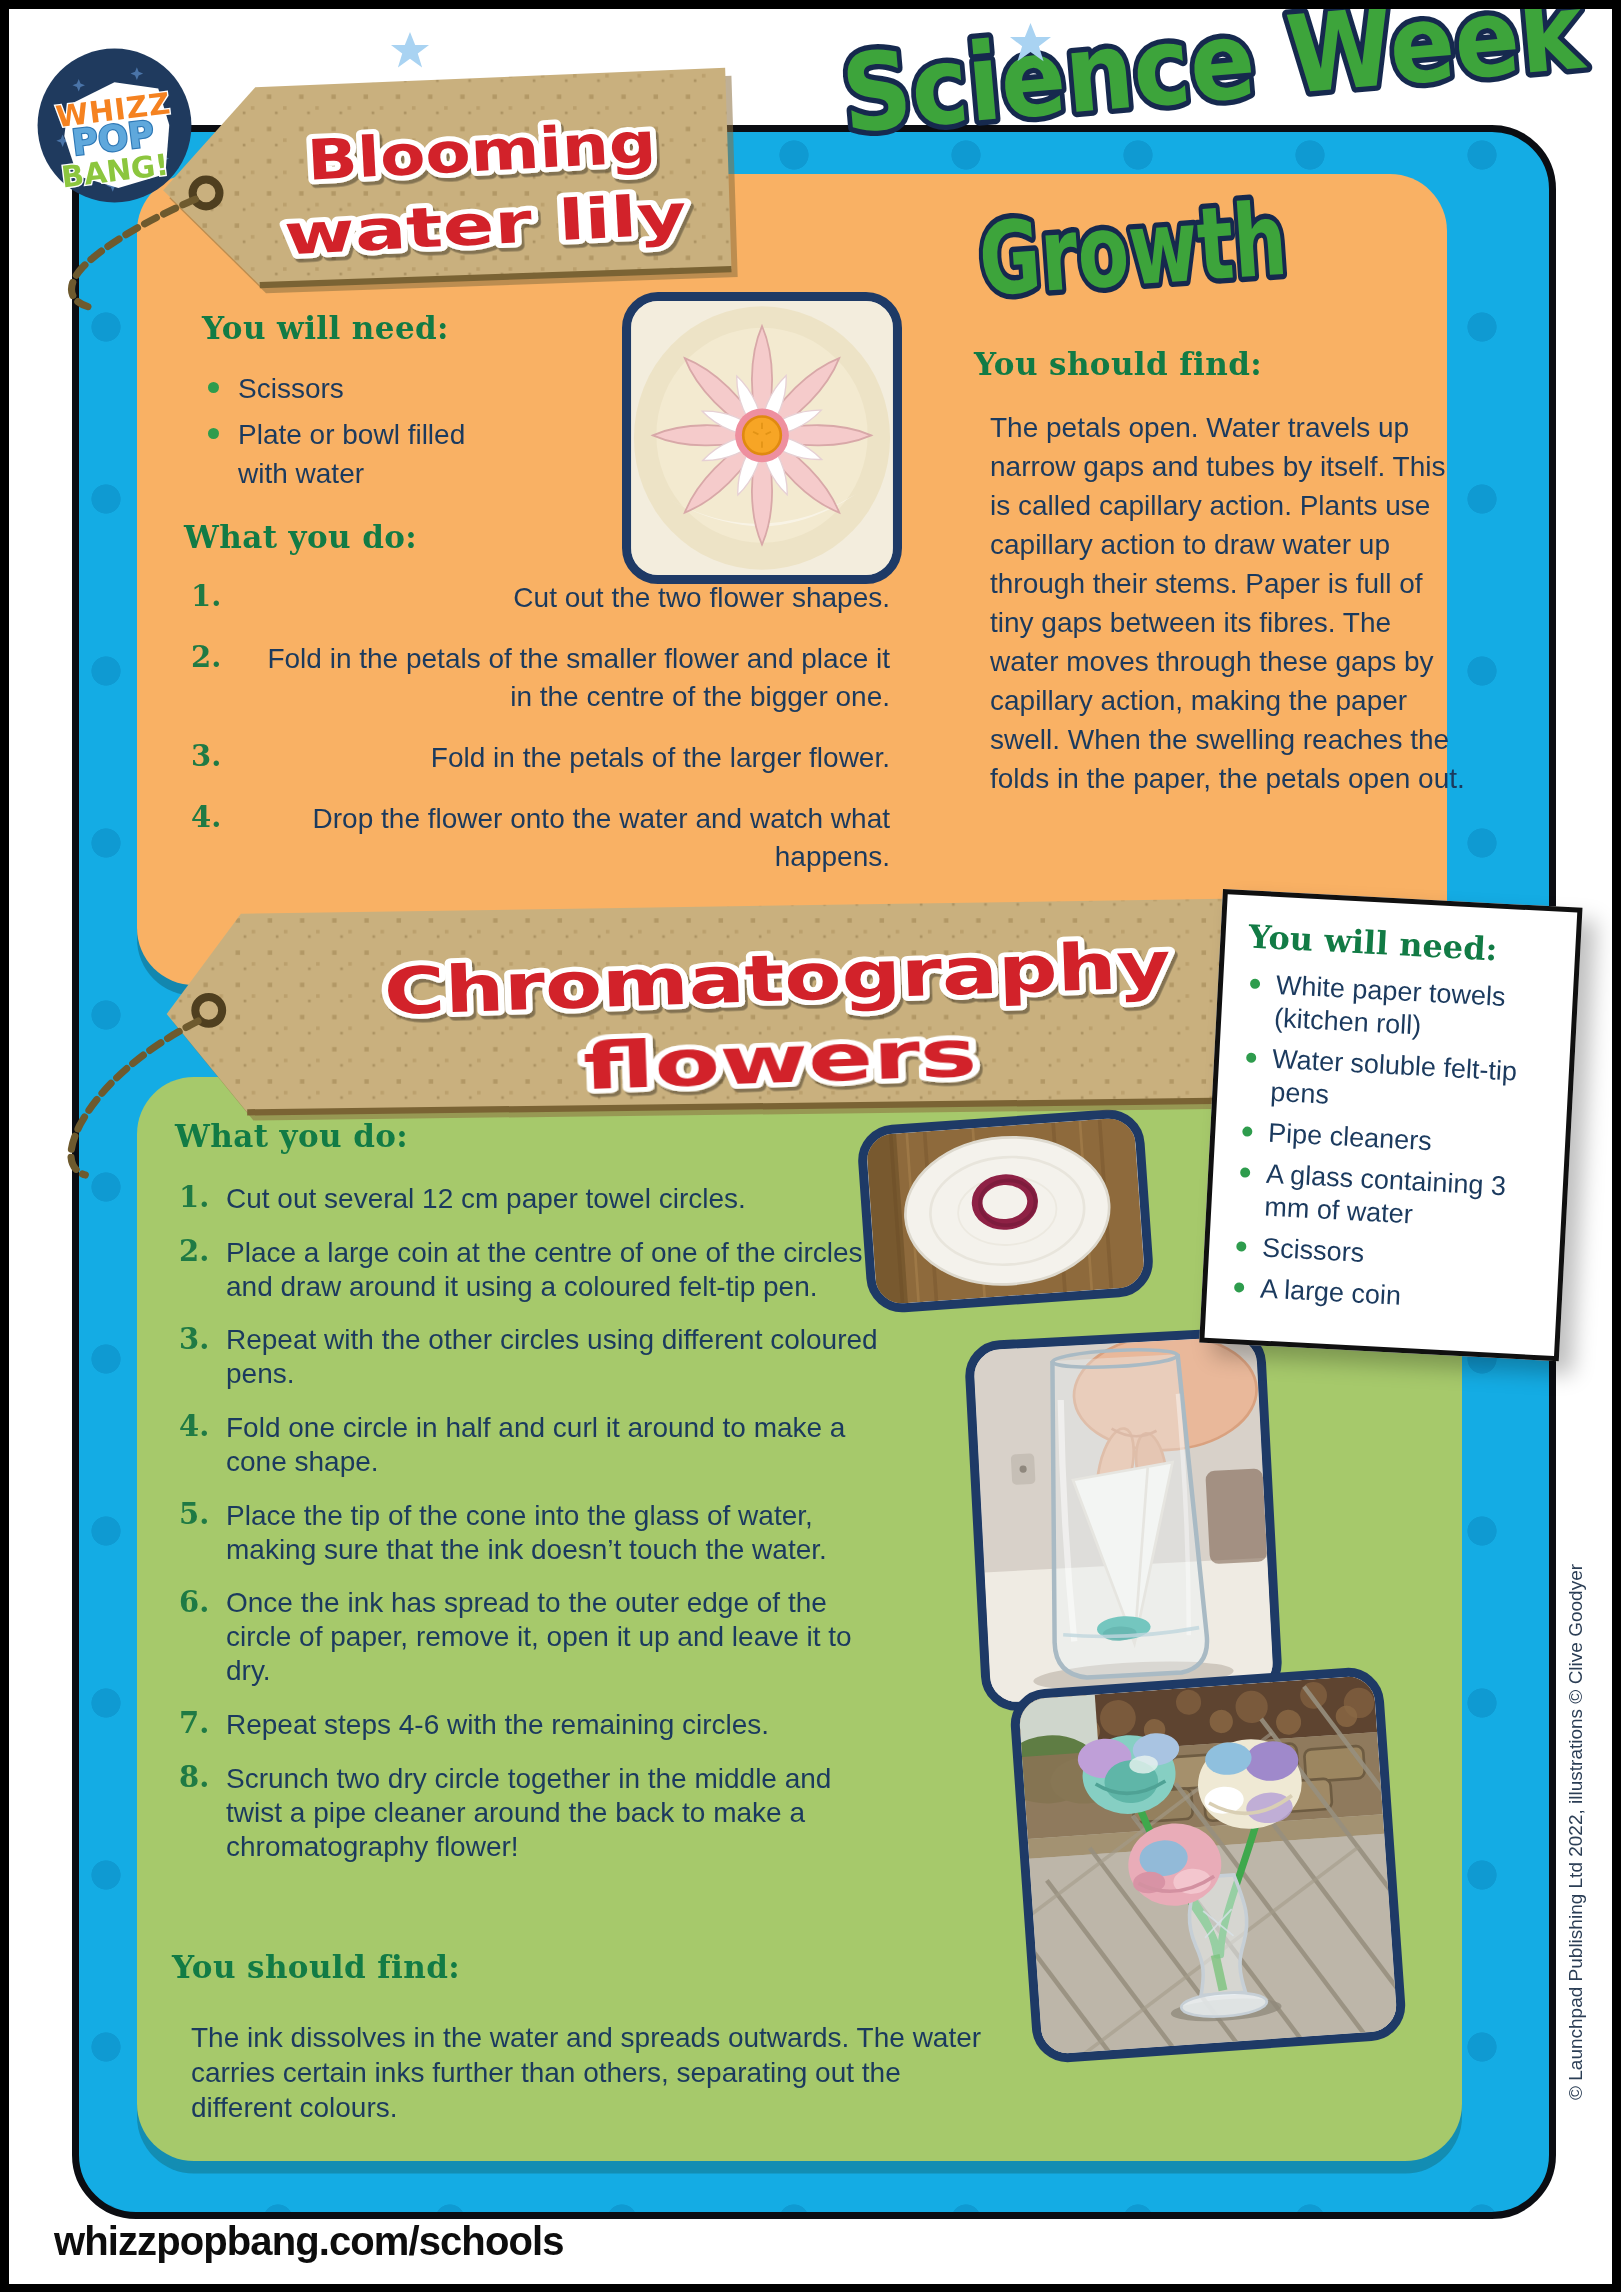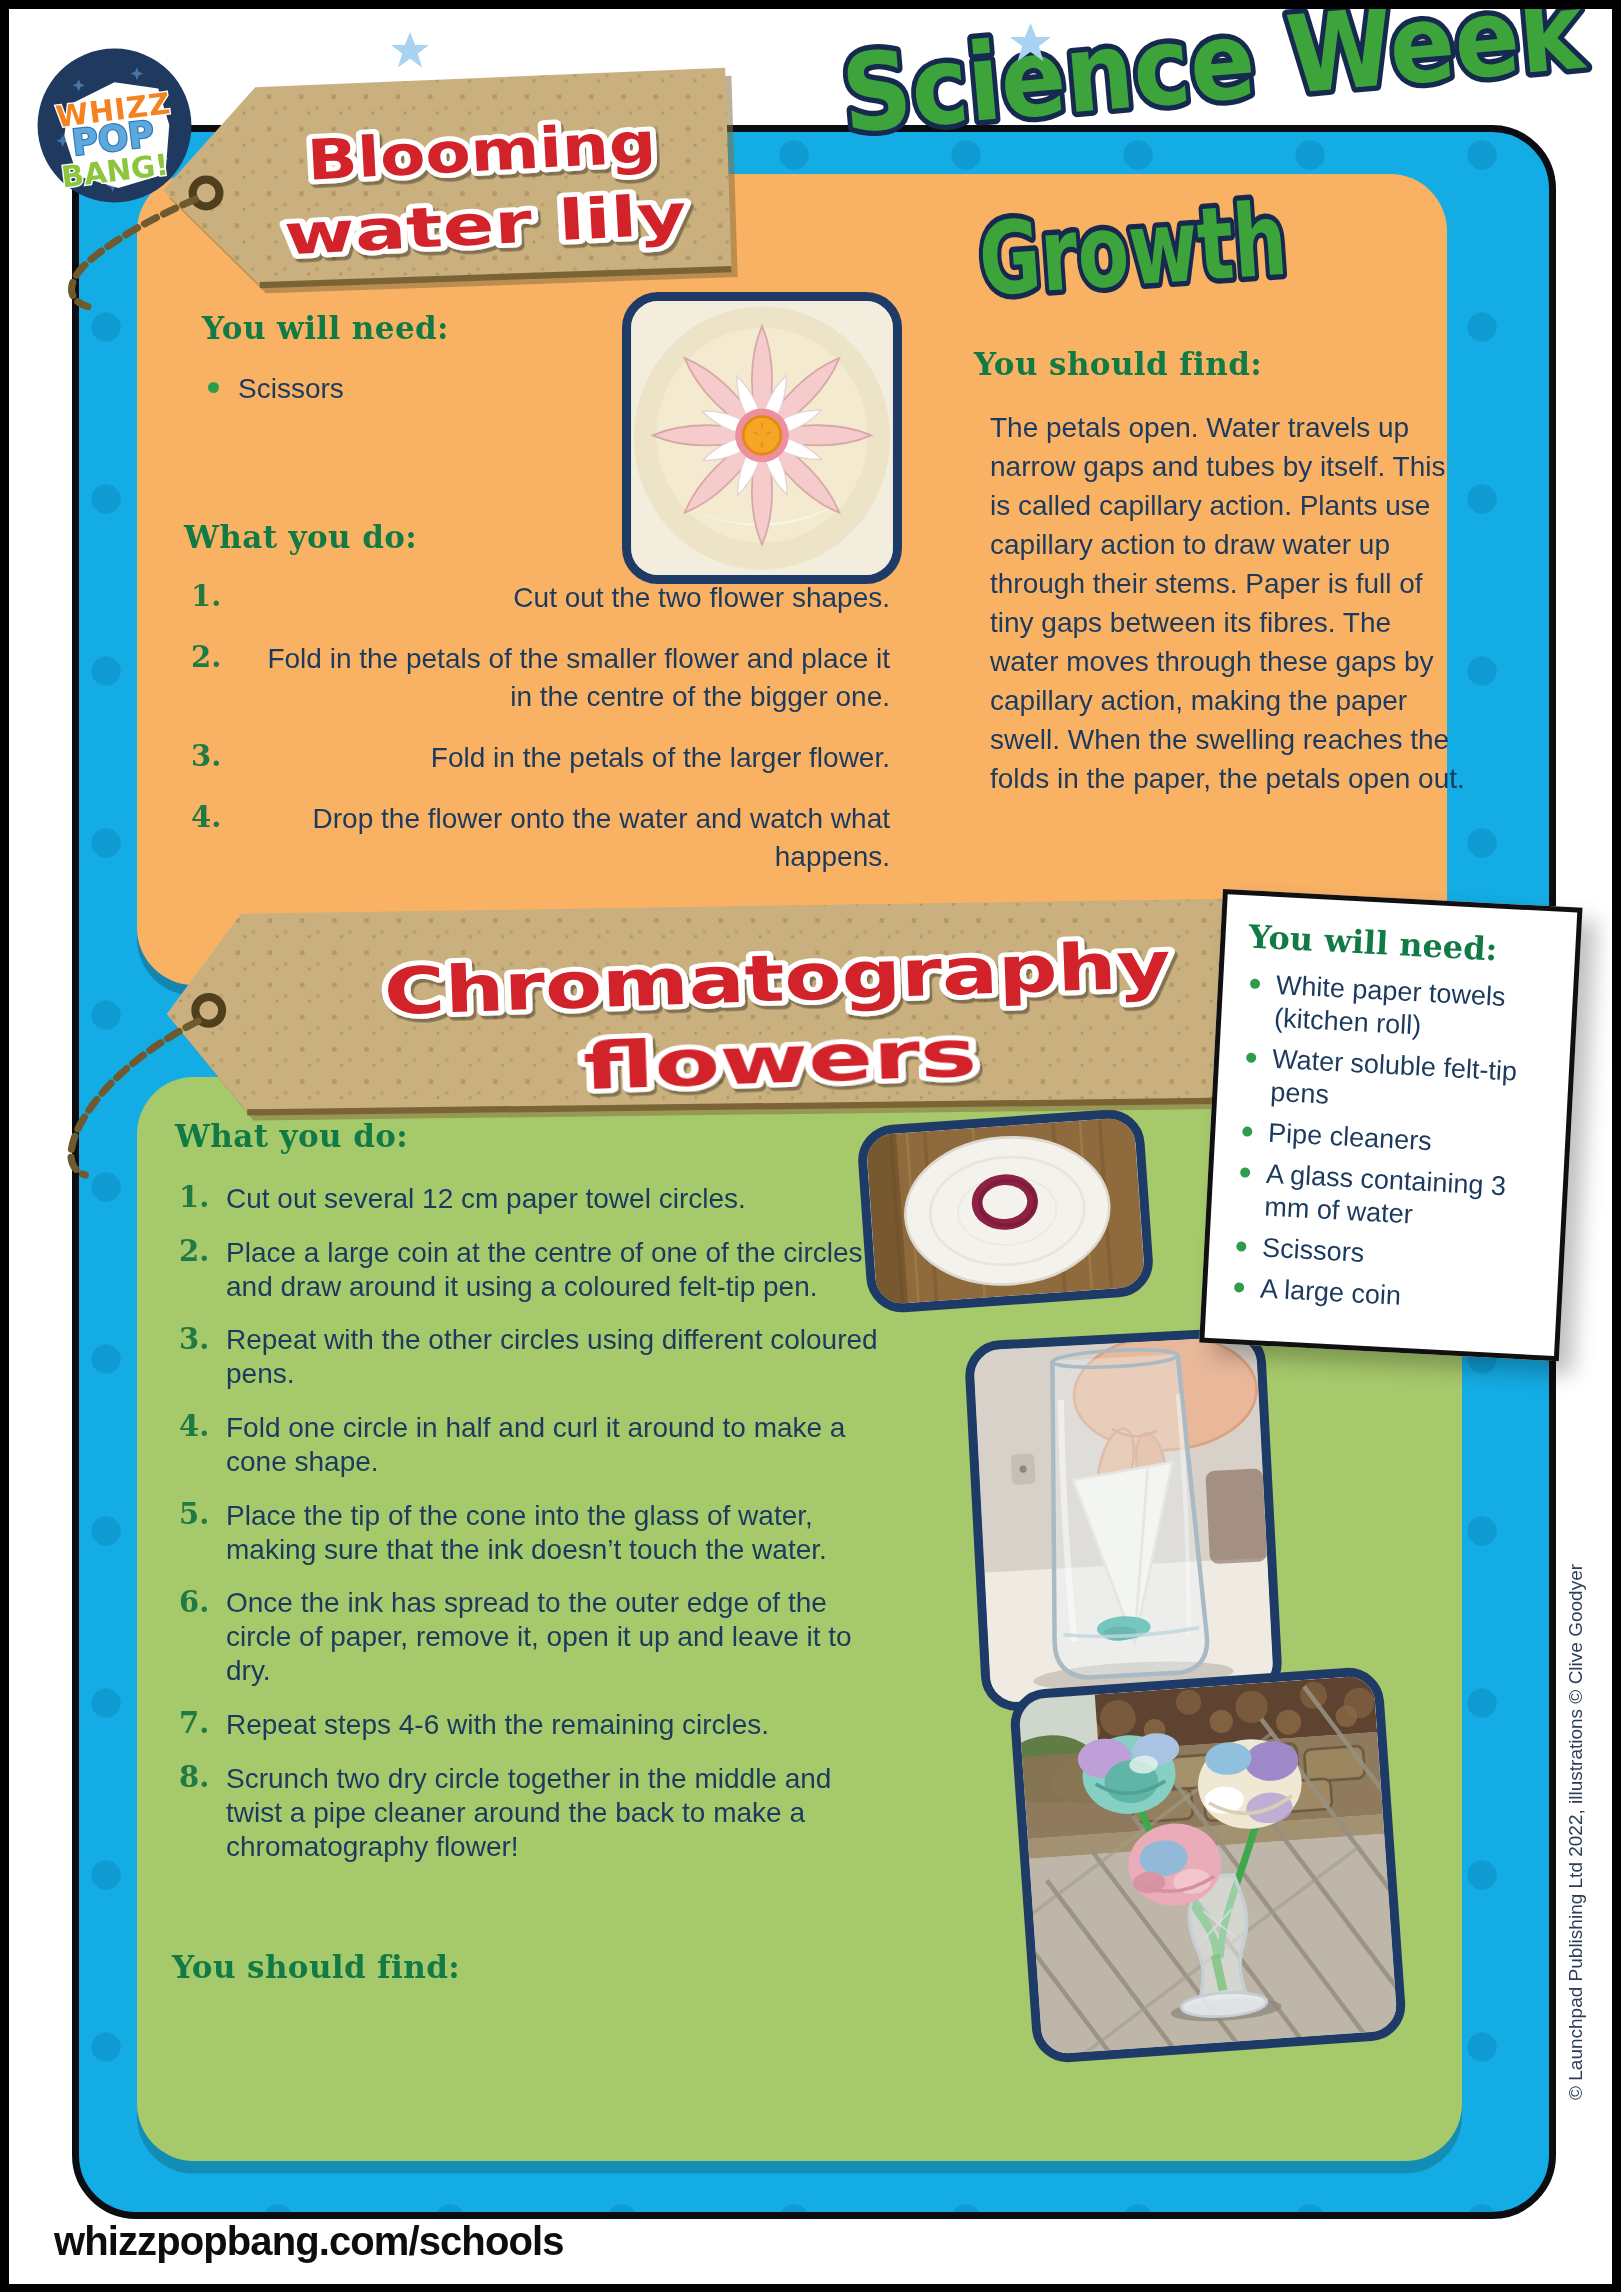--- a/index.html
+++ b/index.html
@@ -233,20 +233,21 @@
           <path d="M146 164 L146 157"></path>
       </g>
     </svg>
   </div>
 
   <div class="h-slab" id="a1-need-h">You will need:</div>
   <ul class="mats" id="a1-mats">
 
       <li><span>Scissors</span></li>
 
+      <li><span>Plate or bowl filled with water</span></li>
     </ul>
   <div class="h-slab" id="a1-do-h">What you do:</div>
   <ol class="steps" id="a1-steps">
 
       <li><span>Cut out the two flower shapes.</span></li>
 
       <li><span>Fold in the petals of the smaller flower and place it in the centre of the bigger one.</span></li>
 
       <li><span>Fold in the petals of the larger flower.</span></li>
 
@@ -268,20 +269,21 @@
 
       <li><span>Place the tip of the cone into the glass of water, making sure that the ink doesn’t touch the water.</span></li>
 
       <li><span>Once the ink has spread to the outer edge of the circle of paper, remove it, open it up and leave it to dry.</span></li>
 
       <li><span>Repeat steps 4-6 with the remaining circles.</span></li>
 
       <li><span>Scrunch two dry circle together in the middle and twist a pipe cleaner around the back to make a chromatography flower!</span></li>
     </ol>
   <div class="h-slab" id="a2-find-h">You should find:</div>
+  <p class="para" id="a2-find-p">The ink dissolves in the water and spreads outwards. The water carries certain inks further than others, separating out the different colours.</p>
 
   <div class="card">
     <div class="card-h">You will need:</div>
     <ul class="mats card-mats">
 
         <li><span>White paper towels (kitchen roll)</span></li>
 
         <li><span>Water soluble felt-tip pens</span></li>
 
         <li><span>Pipe cleaners</span></li>

